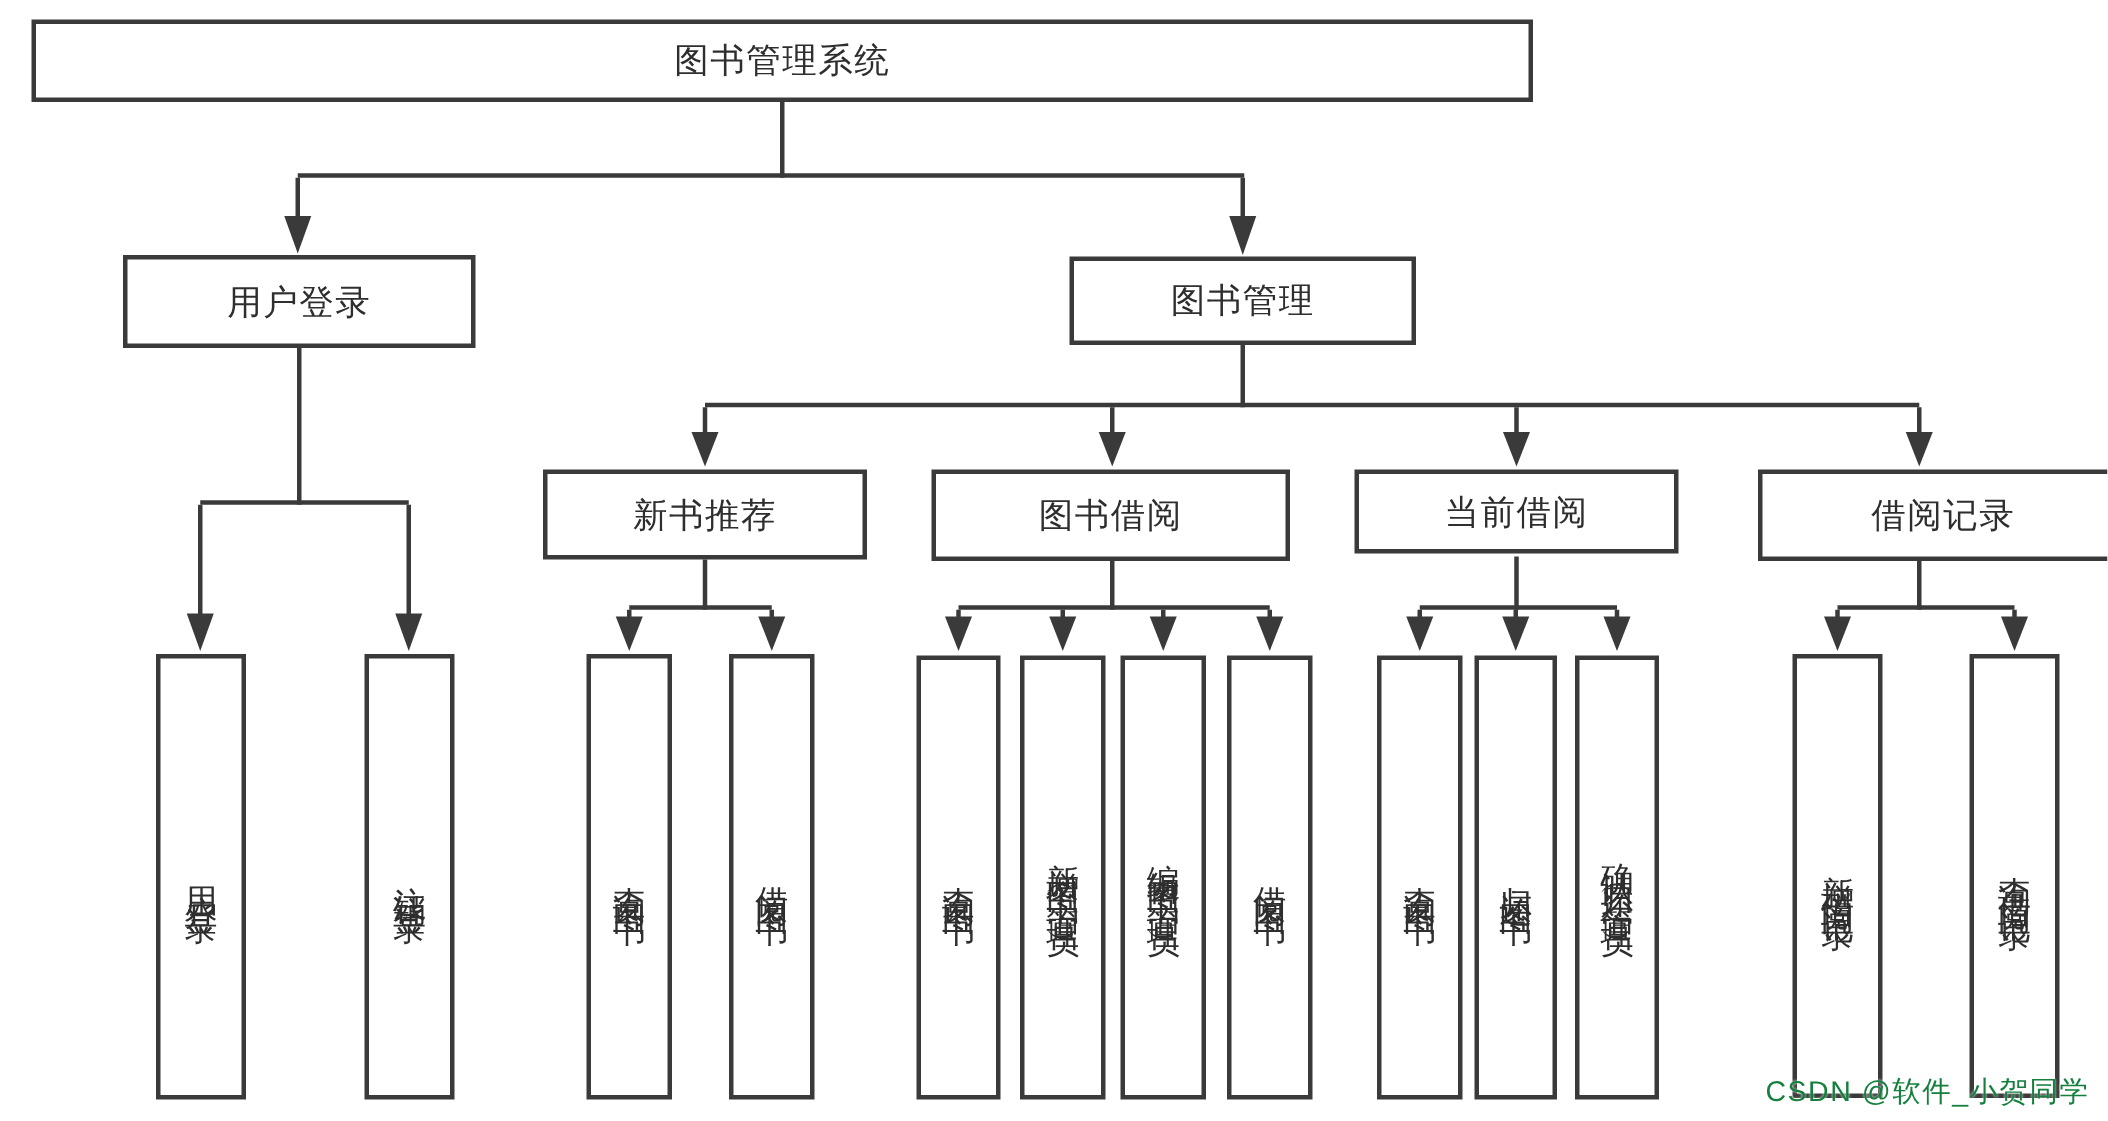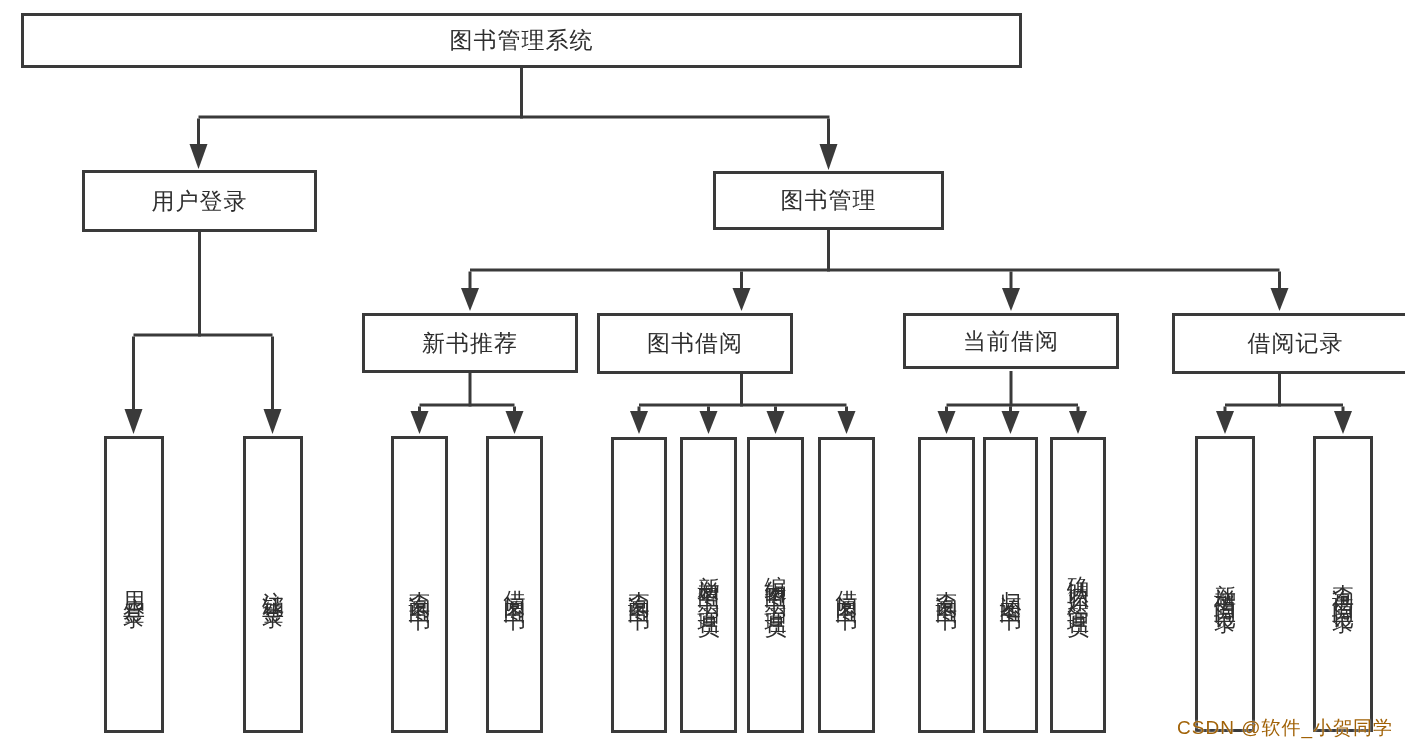--- a/index.html
+++ b/index.html
@@ -33,21 +33,21 @@
     writing-mode: vertical-rl;
     text-orientation: mixed;
     letter-spacing: 6px;
     line-height: 1;
     white-space: nowrap;
   }
   .watermark {
     position: absolute;
     right: 12px;
     bottom: 6px;
-    color: #a16207;
+    color: #15803d;
     font-size: 19px;
     letter-spacing: 1px;
     text-shadow: 0 0 2px #ffffff;
     z-index: 5;
     white-space: nowrap;
   }
 </style>
 </head>
 <body>
 
@@ -133,21 +133,21 @@
   <div class="box hbox" style="left:82px; top:170px; width:235px; height:62px;">
     <span class="lbl">用户登录</span>
   </div>
   <div class="box hbox" style="left:713px; top:171px; width:231px; height:59px;align-items:center;">
     <span class="lbl">图书管理</span>
   </div>
 
   <div class="box hbox" style="left:362px; top:313px; width:216px; height:60px;">
     <span class="lbl">新书推荐</span>
   </div>
-  <div class="box hbox" style="left:597px; top:313px; width:196px; height:61px;">
+  <div class="box hbox" style="left:621px; top:313px; width:239px; height:61px;">
     <span class="lbl">图书借阅</span>
   </div>
   <div class="box hbox" style="left:903px; top:313px; width:216px; height:56px;">
     <span class="lbl">当前借阅</span>
   </div>
   <div class="box hbox" style="left:1172px; top:313px; width:247px; height:61px;">
     <span class="lbl">借阅记录</span>
   </div>
 
   <div class="box vbox" style="left:104px; top:436px; width:60px; height:297px;">

